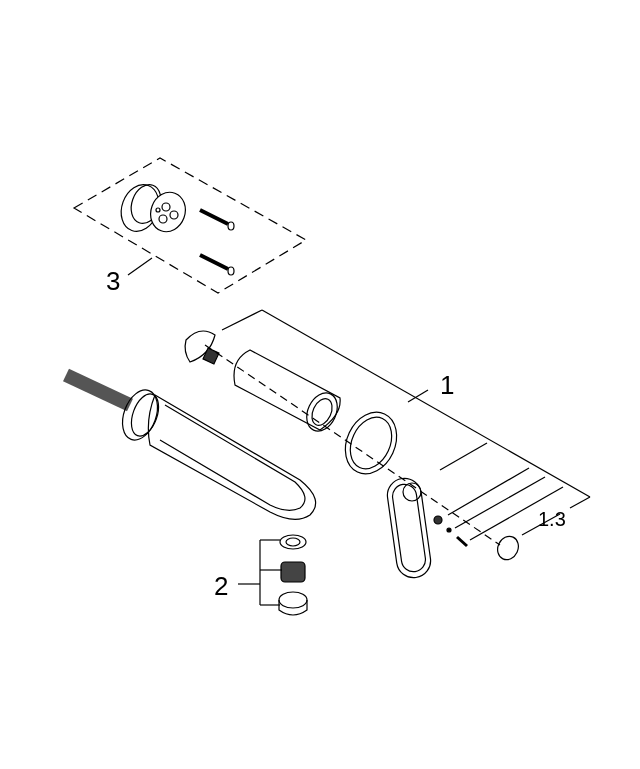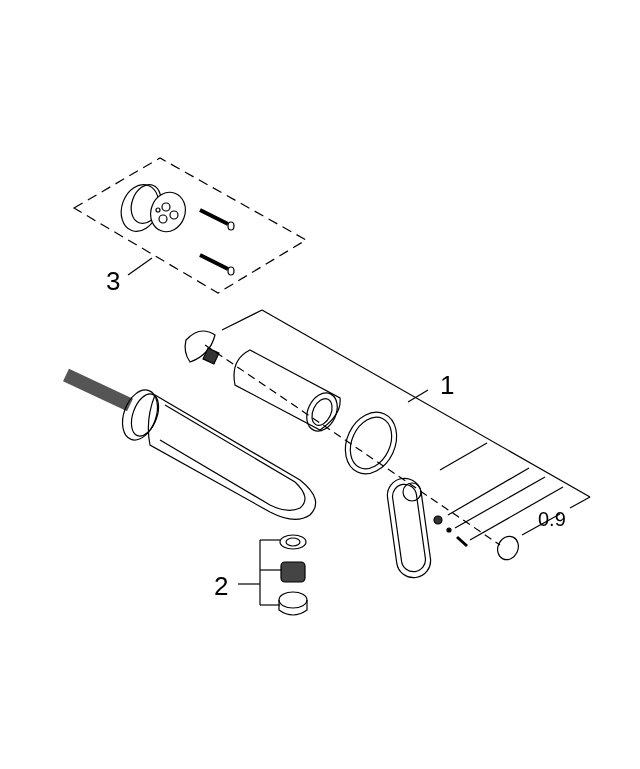--- a/index.html
+++ b/index.html
@@ -80,14 +80,14 @@
     <line x1="260" y1="540" x2="280" y2="540"></line>
     <line x1="260" y1="540" x2="260" y2="605"></line>
     <line x1="260" y1="570" x2="282" y2="570"></line>
     <line x1="260" y1="605" x2="280" y2="605"></line>
     <line x1="238" y1="584" x2="260" y2="584"></line>
   </g>
 </svg>
 
 <div class="label big" style="left:106px;top:268px;">3</div>
 <div class="label big" style="left:440px;top:372px;">1</div>
-<div class="label small" style="left:538px;top:509px;">0.9</div>
+<div class="label small" style="left:538px;top:509px;">1.3</div>
 <div class="label big" style="left:214px;top:573px;">2</div>
 
 </body></html>

